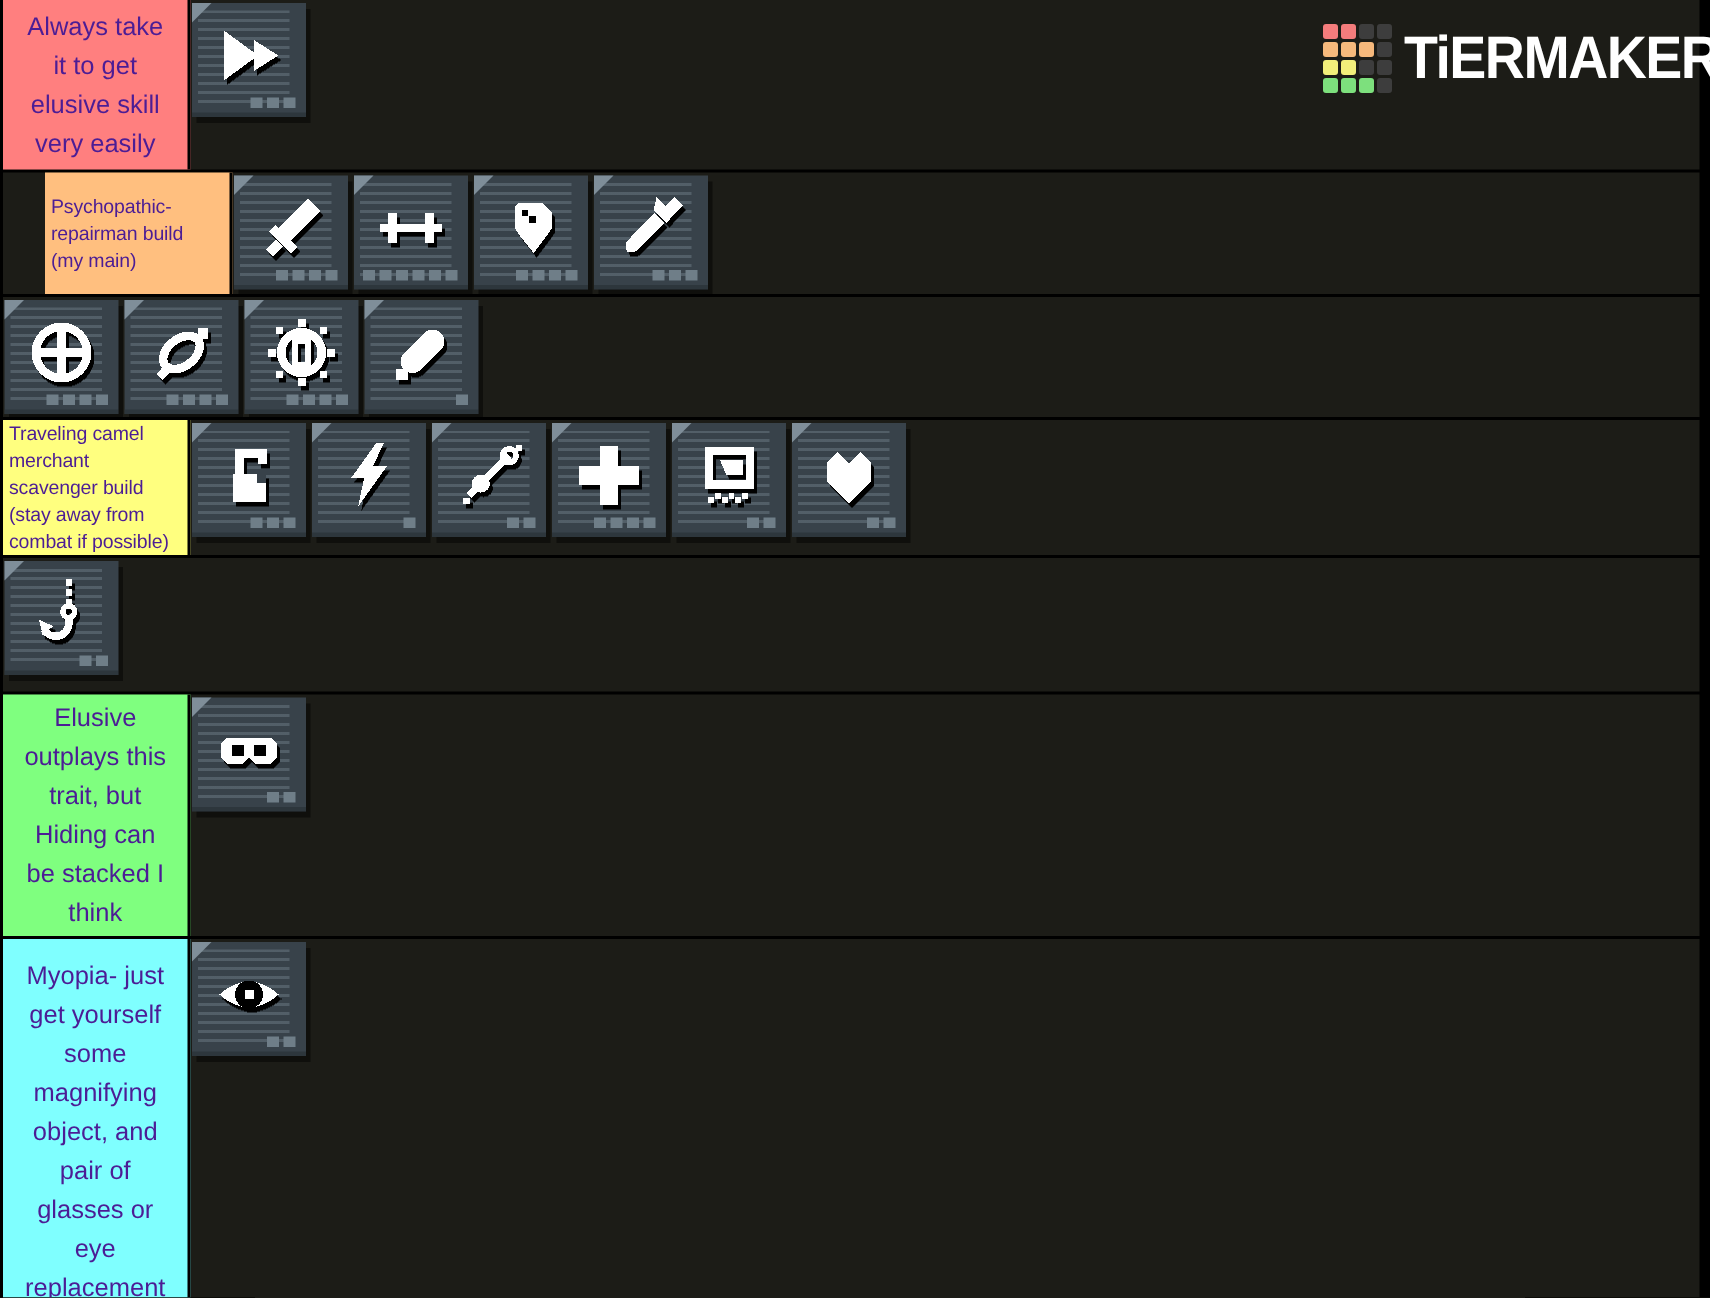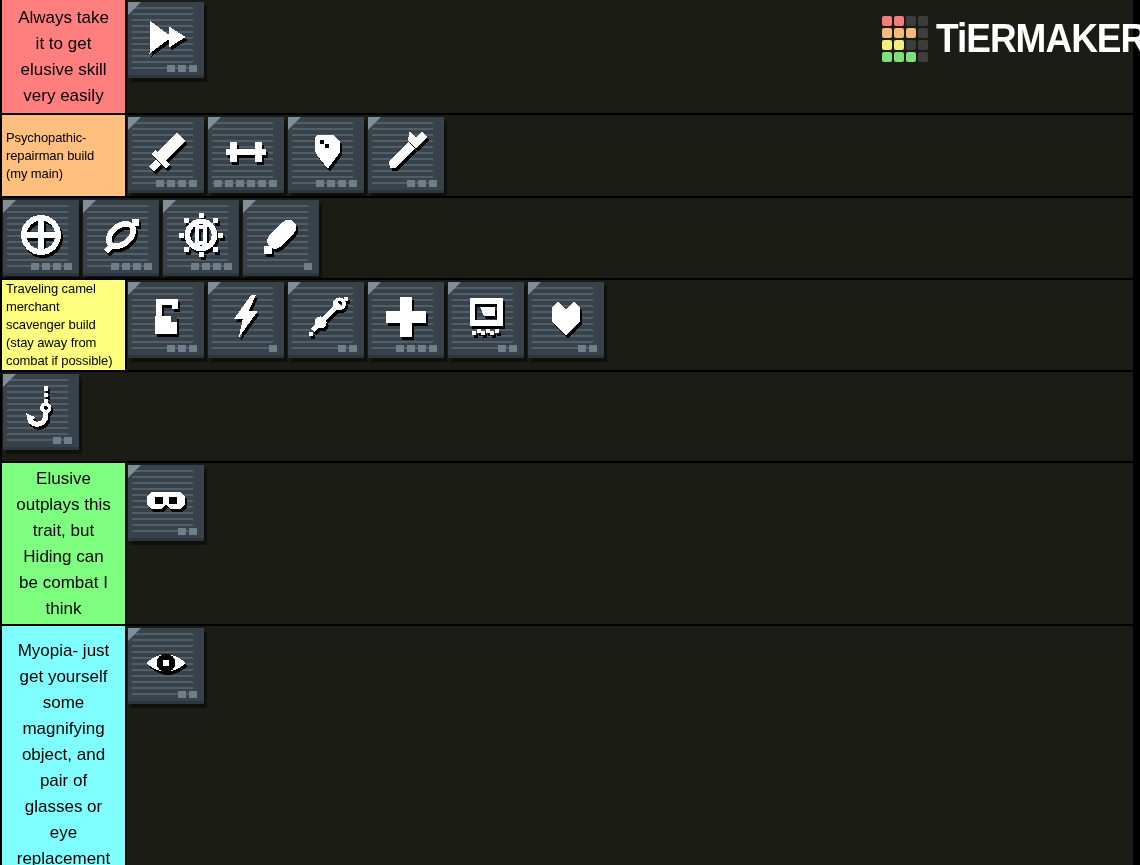--- a/index.html
+++ b/index.html
@@ -5,21 +5,21 @@
   html,body{margin:0;padding:0;background:#000;}
   .stage{
     position:relative;width:1140px;height:865px;overflow:hidden;
     background:#1c1c17;font-family:"Liberation Sans",sans-serif;
   }
   .table{position:absolute;top:0;left:0;width:100%;border-left:2px solid #000;box-sizing:border-box;}
   .tier-row{display:flex;border-bottom:2px solid #000;}
   .tier-label{
     flex:0 0 123px;width:123px;box-sizing:content-box;border-right:2px solid #000;
     display:flex;align-items:center;justify-content:center;text-align:center;
-    color:#000000;font-size:17px;line-height:26px;white-space:pre-line;overflow:hidden;
+    color:#4c1d95;font-size:17px;line-height:26px;white-space:pre-line;overflow:hidden;
   }
   .tier-label.small{
     font-size:13px;line-height:18px;text-align:left;justify-content:flex-start;
     padding-left:4px;flex-basis:119px;width:119px;letter-spacing:-0.1px;
   }
   .tier-content{flex:1;display:flex;align-items:flex-start;padding:2px 0 0 1px;min-width:0;}
   .tile{
     position:relative;flex:0 0 76px;width:76px;height:76px;margin-right:4px;
     background:#38424a;
     box-shadow:3px 4px 0 rgba(0,0,0,0.45), inset 0 -3px 0 rgba(0,0,0,0.18);
@@ -67,21 +67,21 @@
             </span>
             <span class="dots">
               <span class="dot"></span>
               <span class="dot"></span>
               <span class="dot"></span>
             </span>
           </div>
         </div>
       </div>
       <div class="tier-row" style="height: 81px;">
-        <div class="tier-label small" style="background: rgb(255, 191, 127);">Psychopathic-
+        <div class="tier-label small" style="background: rgb(255, 191, 127); margin-left: 28px;">Psychopathic-
 repairman build
 (my main)</div>
         <div class="tier-content">
           <div class="tile">
             <span class="fold"></span>
             <span class="icon">
               <svg width="48" height="48" viewBox="0 0 16 16" shape-rendering="crispEdges" xmlns="http://www.w3.org/2000/svg">
                 <polygon fill="#fff" points="11.8,1.5 14.5,4.2 6.8,11.9 4.1,9.2"></polygon>
                 <polygon fill="#fff" points="3.2,8.8 4.6,7.4 9.4,12.2 8,13.6"></polygon>
                 <polygon fill="#fff" points="4.6,10.6 6.2,12.2 4,14.4 2.4,12.8"></polygon>
@@ -330,21 +330,21 @@
               <span class="dot"></span>
             </span>
           </div>
         </div>
       </div>
       <div class="tier-row" style="height: 161px;">
         <div class="tier-label" style="background: rgb(127, 255, 127);">Elusive
 outplays this
 trait, but
 Hiding can
-be combat I
+be stacked I
 think</div>
         <div class="tier-content">
           <div class="tile">
             <span class="fold"></span>
             <span class="icon">
               <svg width="48" height="48" viewBox="0 0 16 16" shape-rendering="crispEdges" xmlns="http://www.w3.org/2000/svg">
                 <path fill="#fff" d="M3 5.4 H13 L14.2 6.6 V9.8 L13 11 H9.4 L8 9.6 L6.6 11 H3 L1.8 9.8 V6.6 Z"></path>
                 <rect fill="#000" x="4.2" y="6.9" width="2.7" height="2.5"></rect>
                 <rect fill="#000" x="9.1" y="6.9" width="2.7" height="2.5"></rect>
               </svg>

